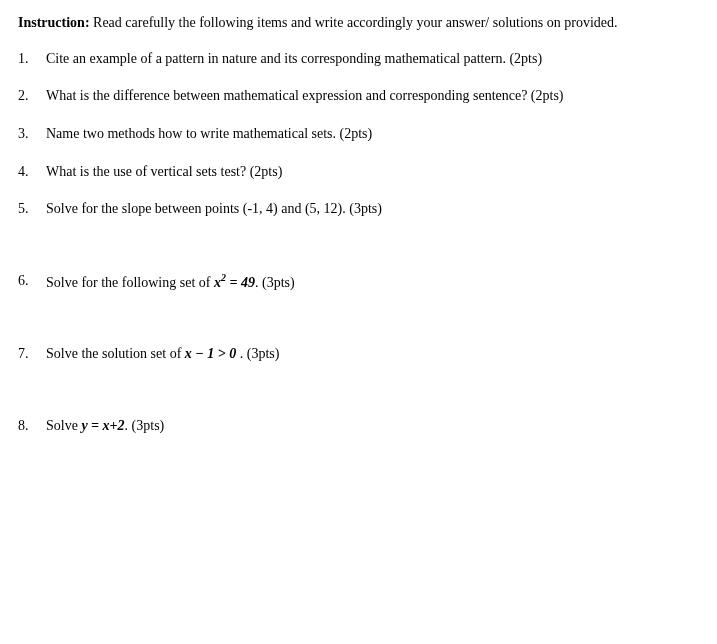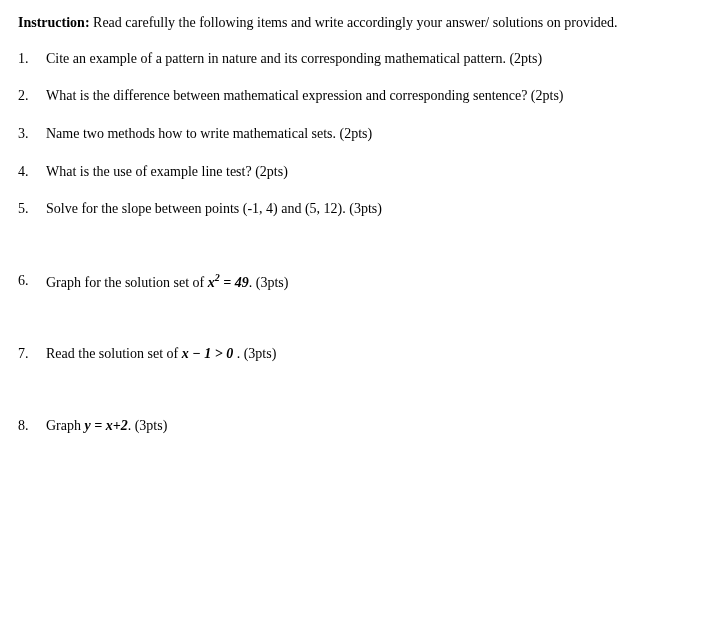--- a/index.html
+++ b/index.html
@@ -87,42 +87,42 @@
     <span class="question-text">What is the difference between mathematical expression and corresponding sentence? (2pts)</span>
   </li>
 
   <li class="question-item">
     <span class="question-num">3.</span>
     <span class="question-text">Name two methods how to write mathematical sets. (2pts)</span>
   </li>
 
   <li class="question-item">
     <span class="question-num">4.</span>
-    <span class="question-text">What is the use of example line test? (2pts)</span>
+    <span class="question-text">What is the use of vertical sets test? (2pts)</span>
   </li>
 
   <li class="question-item large-gap">
     <span class="question-num">5.</span>
     <span class="question-text">Solve for the slope between points (-1, 4) and (5, 12). (3pts)</span>
   </li>
 
   <li class="question-item large-gap">
     <span class="question-num">6.</span>
     <span class="question-text">
-      <span>Graph for the solution set of </span><span class="math-inline"><em>x</em><sup>2</sup> = 49</span><span>. (3pts)</span>
+      <span>Solve for the following set of </span><span class="math-inline"><em>x</em><sup>2</sup> = 49</span><span>. (3pts)</span>
     </span>
   </li>
 
   <li class="question-item large-gap">
     <span class="question-num">7.</span>
     <span class="question-text">
-      <span>Read the solution set of </span><span class="math-inline"><em>x</em> − 1 &gt; 0</span><span> . (3pts)</span>
+      <span>Solve the solution set of </span><span class="math-inline"><em>x</em> − 1 &gt; 0</span><span> . (3pts)</span>
     </span>
   </li>
 
   <li class="question-item">
     <span class="question-num">8.</span>
     <span class="question-text">
-      <span>Graph </span><span class="math-inline"><em>y</em> = x+2</span><span>. (3pts)</span>
+      <span>Solve </span><span class="math-inline"><em>y</em> = x+2</span><span>. (3pts)</span>
     </span>
   </li>
 
 </ol>
 
 </body></html>

